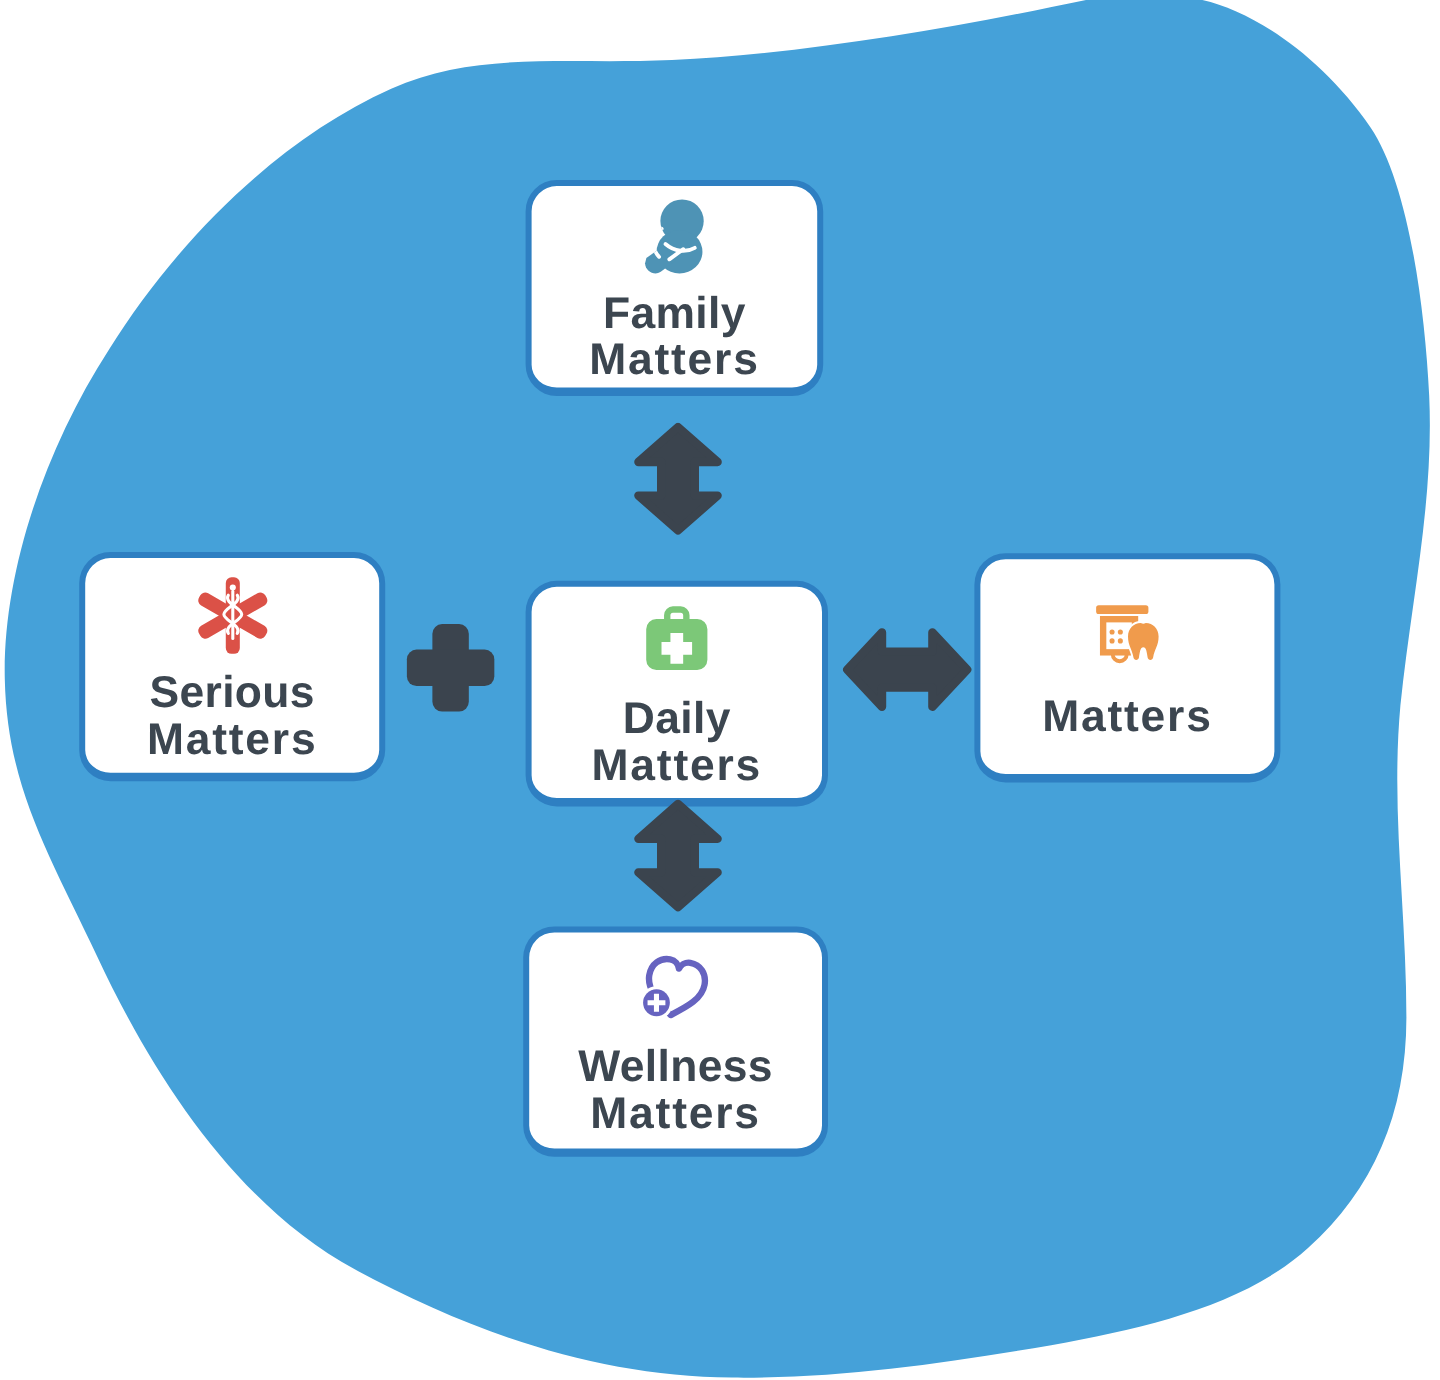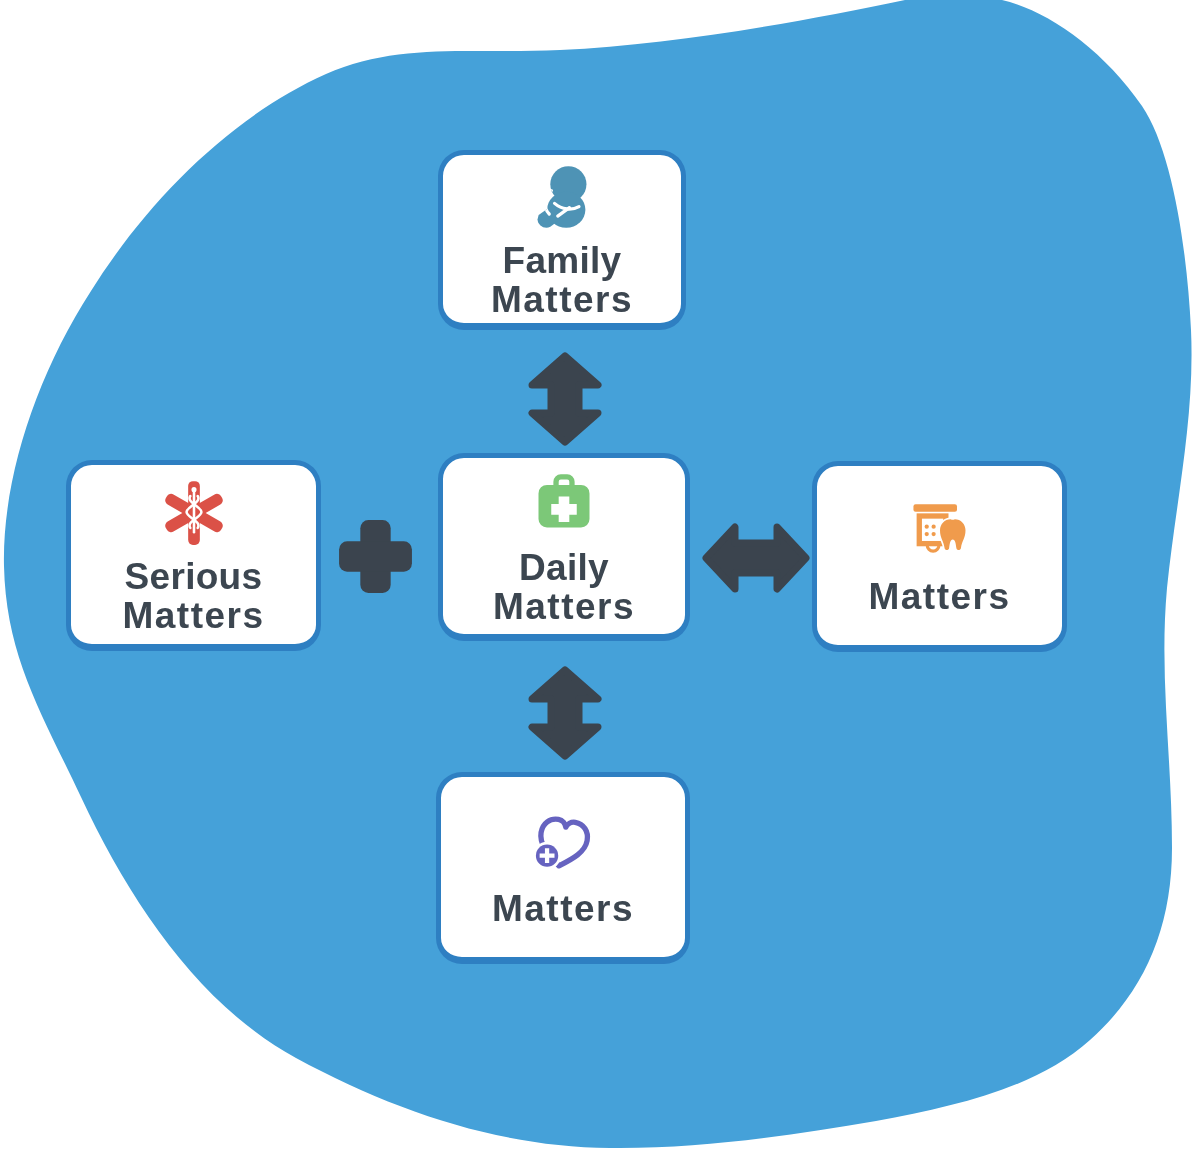--- a/index.html
+++ b/index.html
@@ -24,21 +24,21 @@
     line-height:1.06;letter-spacing:.3px;white-space:nowrap;
   }
   .card .subtitle{
     font-size:37px;font-weight:700;color:var(--subtitle-text,#3c4650);
     line-height:1.1;letter-spacing:1.5px;white-space:nowrap;
   }
   .connector{position:absolute;}
   
   #card-family  {left:438px;top:150px;width:248px;height:180px;}
   #card-serious {left:66px; top:460px;width:255px;height:191px;}
-  #card-daily   {left:438px;top:453px;width:252px;height:188px;}
+  #card-daily   {left:438px;top:484px;width:252px;height:188px;}
   #card-opti    {left:812px;top:461px;width:255px;height:191px;}
   #card-wellness{left:436px;top:772px;width:254px;height:192px;}
   
   #conn-v-top   {left:527px;top:352px;width:76px; height:94px;}
   #conn-plus    {left:334px;top:515px;width:83px; height:83px;}
   #conn-h       {left:702px;top:520px;width:108px;height:76px;}
   #conn-v-bottom{left:527px;top:666px;width:76px; height:94px;}
 </style>
 </head>
 <body>
@@ -140,20 +140,21 @@
 
   <div class="card" id="card-wellness">
     <div class="icon">
       <svg viewBox="0 0 64 64">
         <path transform="rotate(10 32 30)" fill="none" stroke-width="5" stroke-linejoin="round" stroke-linecap="round" d="M32 52C20 43 10 35 10 24c0-9 6-15 14-15 4 0 7 3 8 6 1-3 4-6 8-6 8 0 14 6 14 15 0 11-10 19-22 28z" stroke="#6663c0"></path>
         <circle cx="17" cy="42" r="13" fill="#ffffff"></circle>
         <circle cx="17" cy="42" r="10.5" fill="#6663c0"></circle>
         <path d="M15 35h4v5h5v4h-5v5h-4v-5h-5v-4h5v-5z" fill="#ffffff"></path>
       </svg>
     </div>
+    <div class="title">Wellness</div>
     <div class="subtitle">Matters</div>
   </div>
 
   <svg class="connector" id="conn-v-top" viewBox="0 0 76 94">
     <path stroke-width="7" stroke-linejoin="round" d="M38 4 L71 33 H52 V61 H71 L38 90 L5 61 H24 V33 H5 Z" fill="#3b444e" stroke="#3b444e"></path>
   </svg>
 
   <svg class="connector" id="conn-plus" viewBox="0 0 82 82">
     <g fill="#3b444e">
       <rect x="26" y="5" width="30" height="72" rx="8"></rect>

